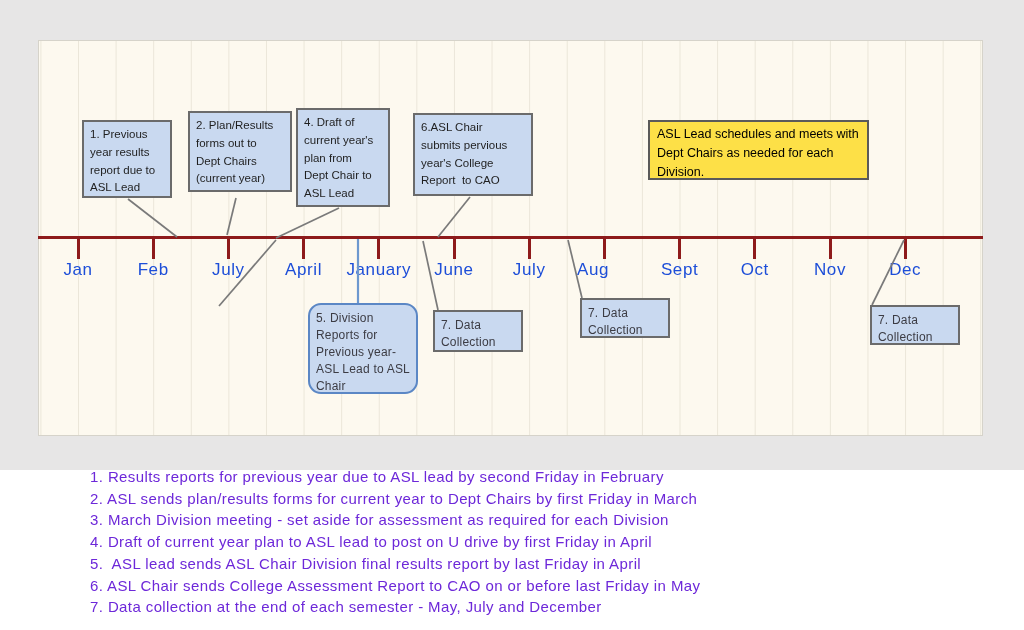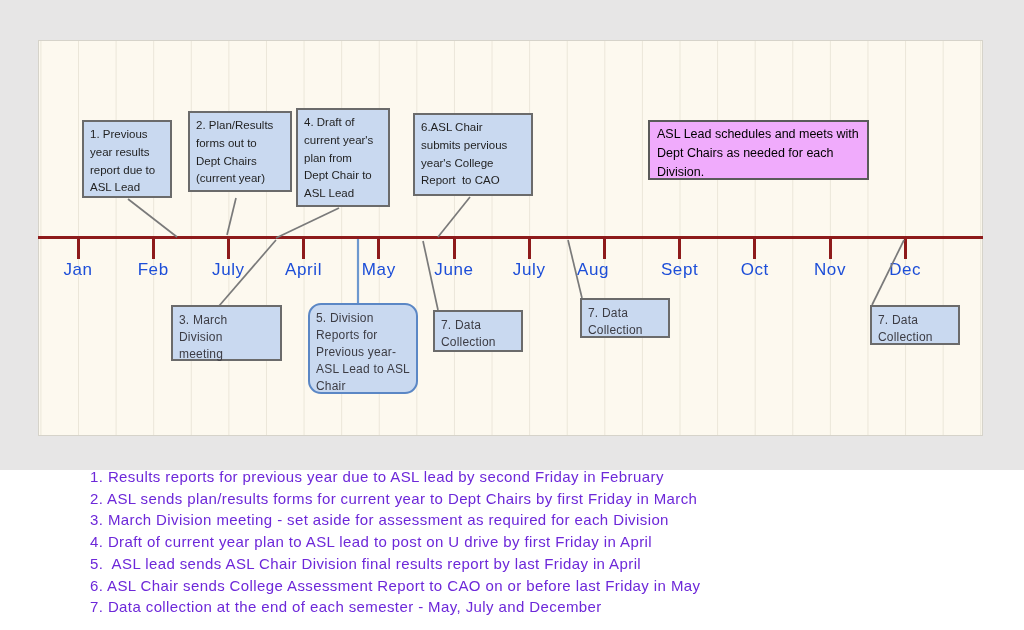--- a/index.html
+++ b/index.html
@@ -27,21 +27,21 @@
            color:#1d4ed8; letter-spacing:0.6px; z-index:2; }
 
   
   svg.connectors { position:absolute; left:0; top:0; width:1024px; height:470px; z-index:3; pointer-events:none; }
 
   
   .box { position:absolute; background:#c9d9f0; border:2px solid #6b6b6b; z-index:4;
          color:#1f1f1f; font-size:11.5px; line-height:1.55; padding:4px 6px; white-space:pre-wrap; }
   .box.gothic { font-size:12px; color:#3c3c44; letter-spacing:0.2px; line-height:1.42; padding:5px 6px; }
   .box.blue-border { border-color:#5b87c5; }
-  .box.cyan { background:#f0abfc; border:2px solid #5a5a5a; color:#000000;
+  .box.cyan { background:#fde047; border:2px solid #5a5a5a; color:#000000;
               font-size:12.5px; line-height:1.5; padding:3px 7px; }
 
   
   .footnotes { position:absolute; left:90px; top:466px; z-index:1; }
   .footnote { font-size:15px; color:#6d28d9; letter-spacing:0.4px; line-height:21.7px; white-space:pre; }
 
   #b1  { left:82px;  top:120px; width:90px;  height:78px; }
   #b2  { left:188px; top:111px; width:104px; height:81px; }
   #b4  { left:296px; top:108px; width:94px;  height:99px; }
   #b6  { left:413px; top:113px; width:120px; height:83px; }
@@ -65,21 +65,21 @@
   <div id="months-layer">
       <div class="tick" style="left: 76.5px;"></div>
       <div class="month" style="left: 78px;">Jan</div>
       <div class="tick" style="left: 151.7px;"></div>
       <div class="month" style="left: 153.2px;">Feb</div>
       <div class="tick" style="left: 226.9px;"></div>
       <div class="month" style="left: 228.4px;">July</div>
       <div class="tick" style="left: 302.1px;"></div>
       <div class="month" style="left: 303.6px;">April</div>
       <div class="tick" style="left: 377.3px;"></div>
-      <div class="month" style="left: 378.8px;">May</div>
+      <div class="month" style="left: 378.8px;">January</div>
       <div class="tick" style="left: 452.5px;"></div>
       <div class="month" style="left: 454px;">June</div>
       <div class="tick" style="left: 527.7px;"></div>
       <div class="month" style="left: 529.2px;">July</div>
       <div class="tick" style="left: 602.9px;"></div>
       <div class="month" style="left: 593px;">Aug</div>
       <div class="tick" style="left: 678.1px;"></div>
       <div class="month" style="left: 679.6px;">Sept</div>
       <div class="tick" style="left: 753.3px;"></div>
       <div class="month" style="left: 754.8px;">Oct</div>
@@ -114,22 +114,20 @@
 plan from
 Dept Chair to
 ASL Lead</div>
   <div id="b6" class="box">6.ASL Chair
 submits pervious
 year's College
 Report  to CAO</div>
   <div id="bn" class="box cyan">ASL Lead schedules and meets with
 Dept Chairs as needed for each
 Division.</div>
-  <div id="b3" class="box gothic">3. March Division
-meeting</div>
   <div id="b5" class="box gothic blue-border">5. Division
 Reports for
 Previous year-
 ASL Lead to ASL
 Chair</div>
   <div id="b7a" class="box gothic">7. Data
 Collection</div>
   <div id="b7b" class="box gothic">7. Data
 Collection</div>
   <div id="b7c" class="box gothic">7. Data

